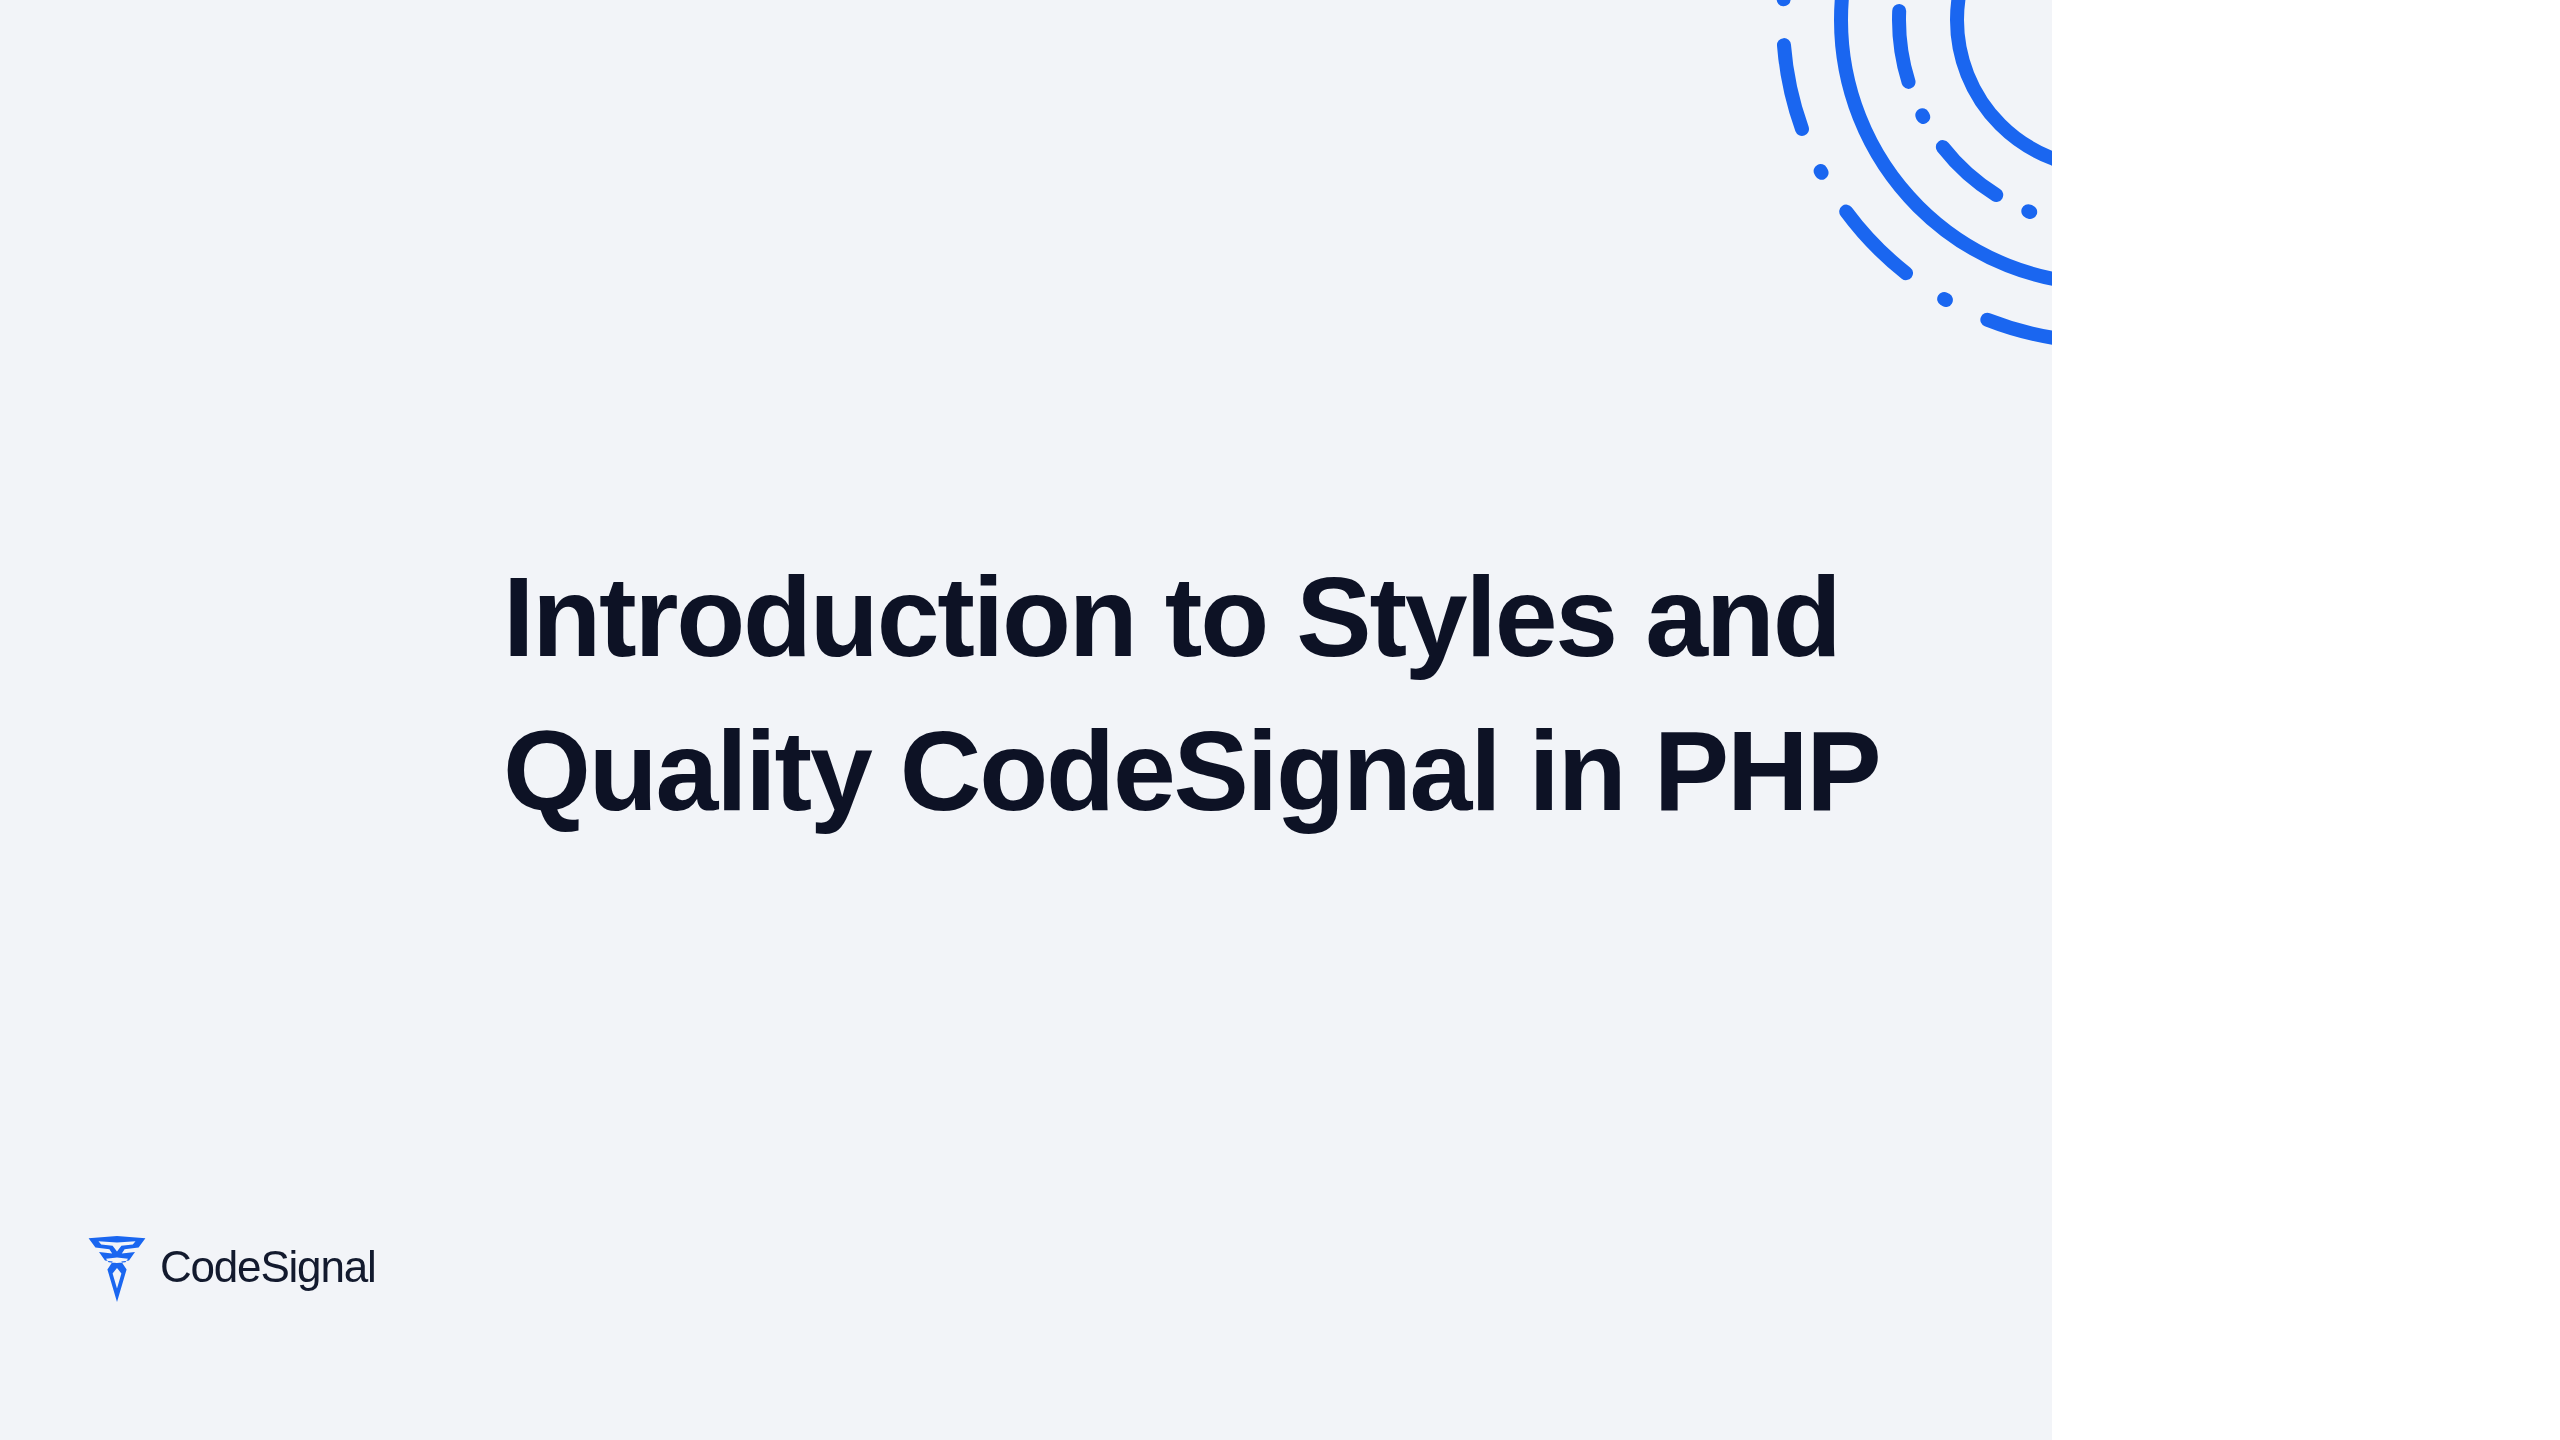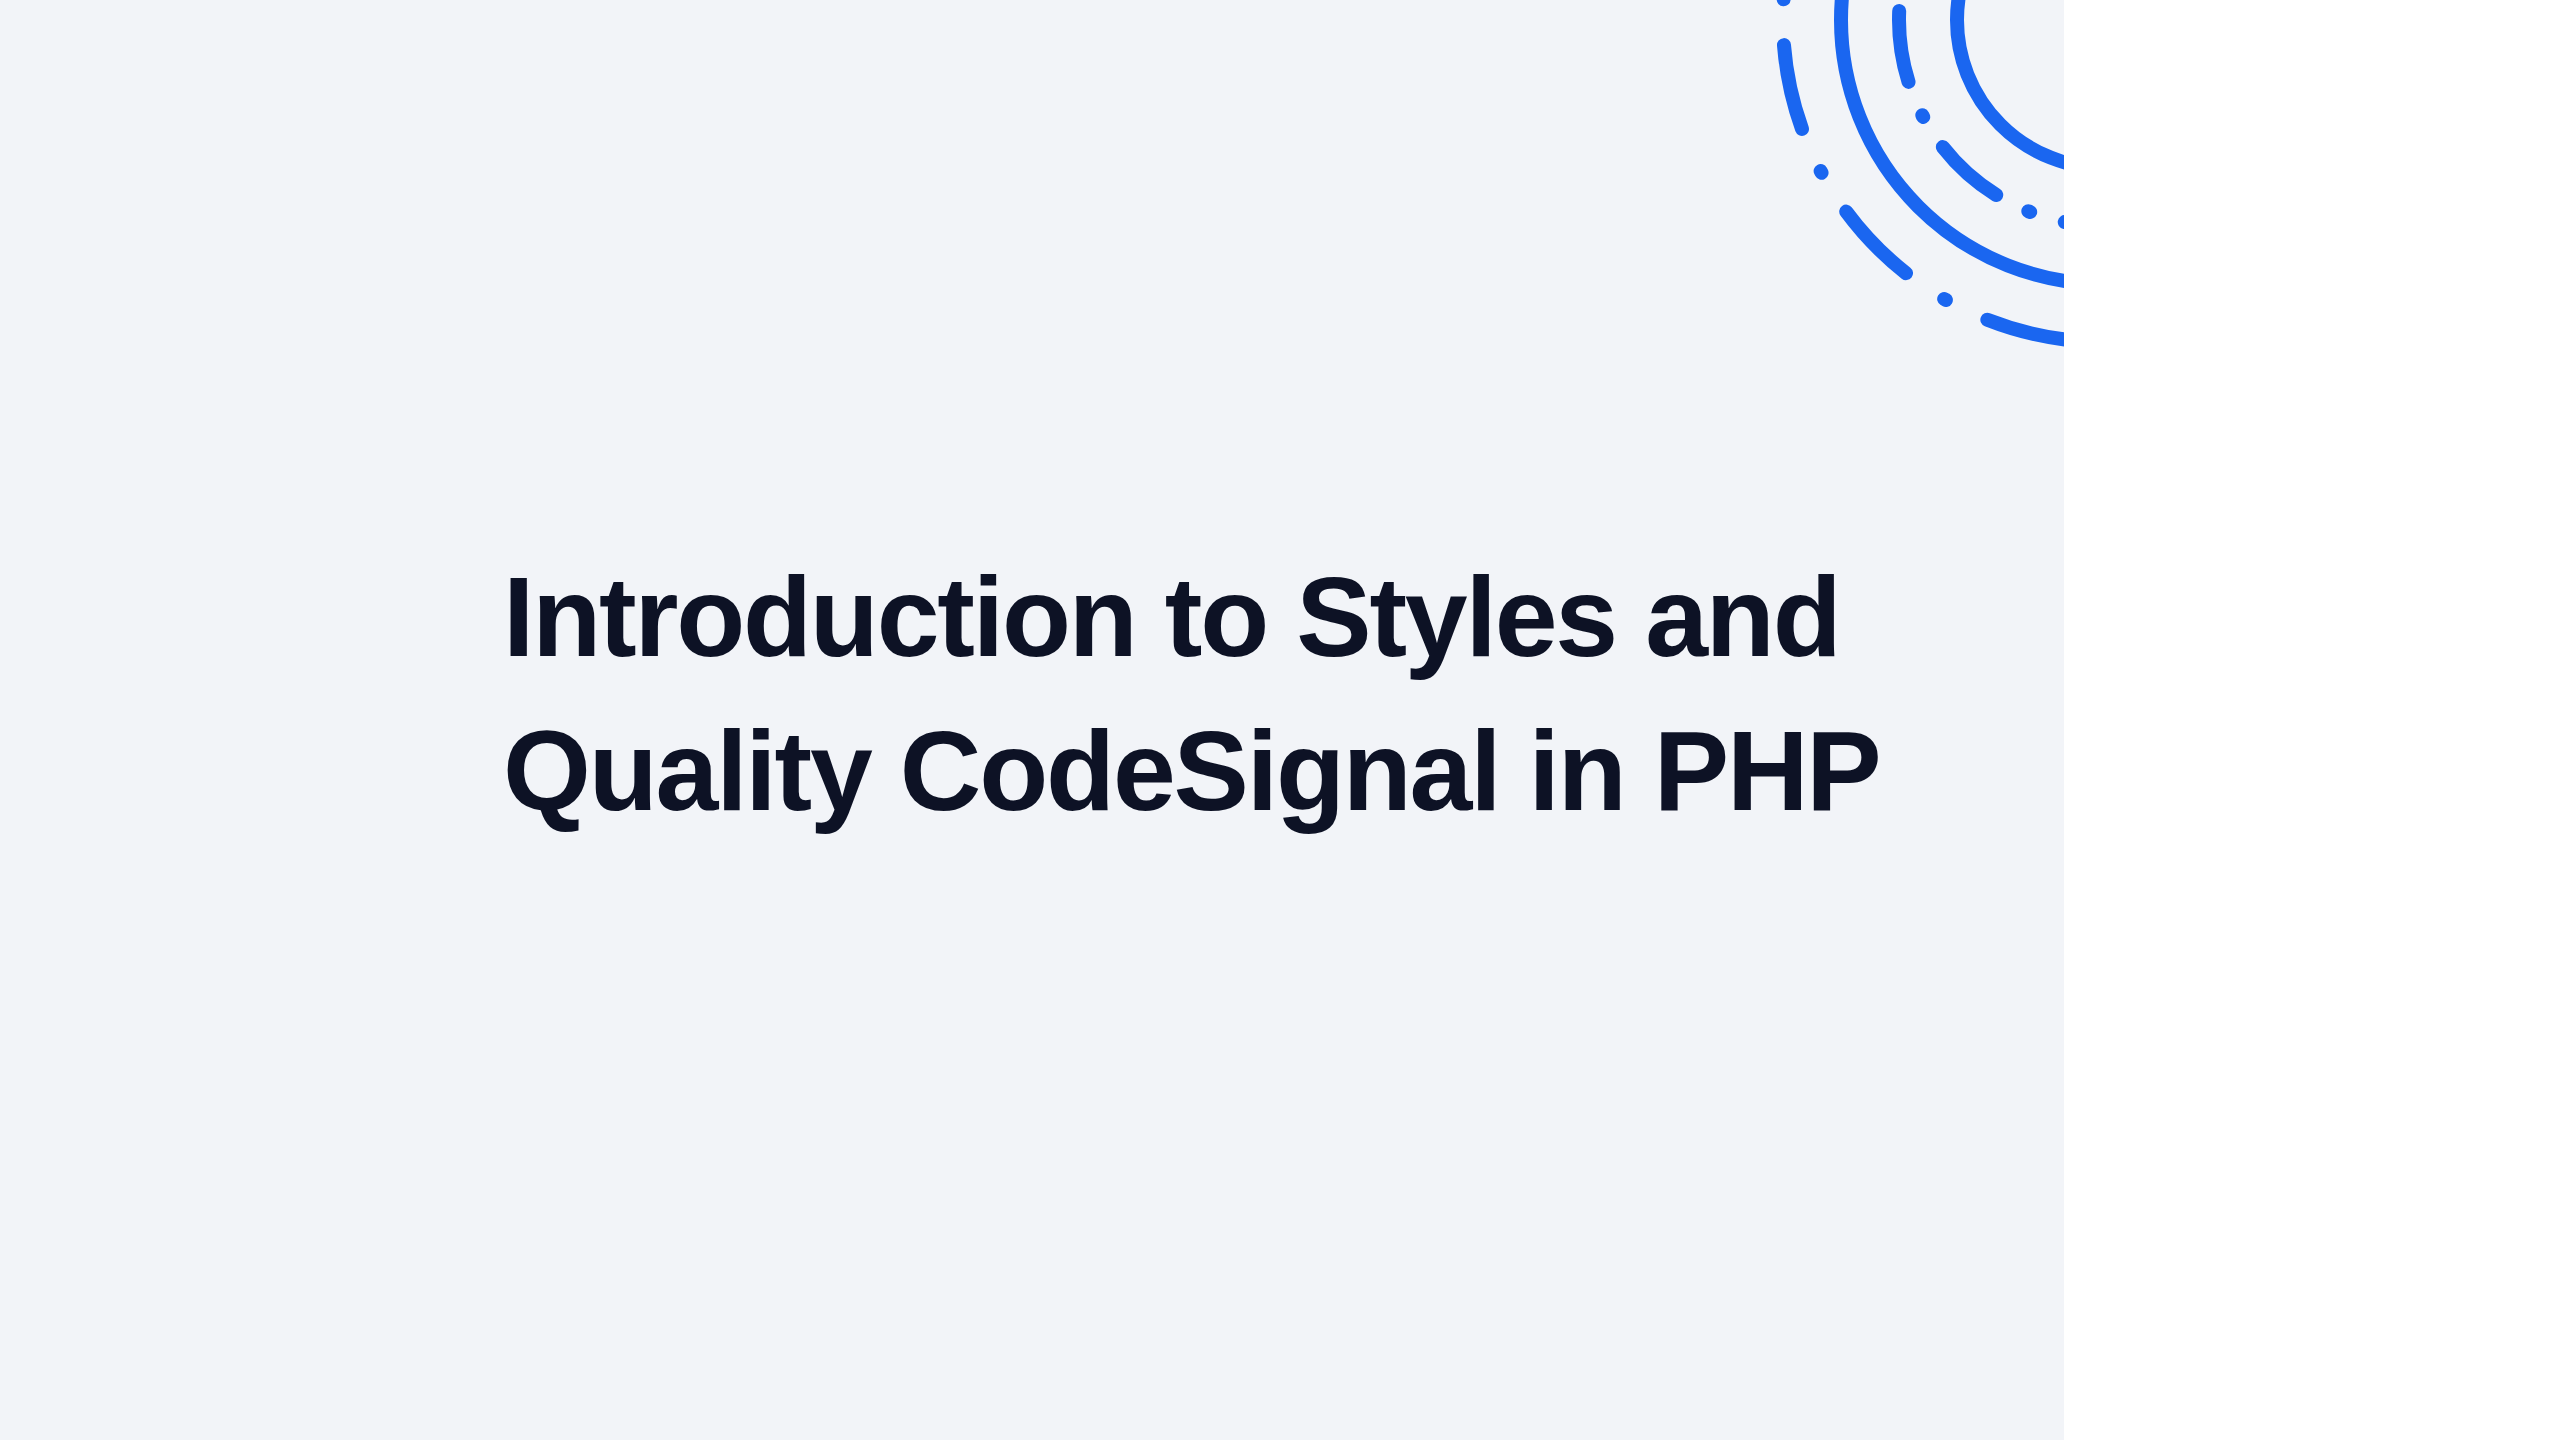--- a/index.html
+++ b/index.html
@@ -12,21 +12,20 @@
     overflow: hidden;
     font-family: "Liberation Sans", sans-serif;
   }
 
   #slide {
     position: relative;
     width: 2052px;
     height: 1440px;
     background: #F2F4F8;
     overflow: hidden;
-    padding-left: 12px;
   }
 
   
   #decor-rings {
     position: absolute;
     top: -340px;
     left: 1745px;
     width: 720px;
     height: 720px;
     pointer-events: none;
@@ -99,14 +98,61 @@
         <circle cx="360" cy="360" r="322" stroke-dasharray="86 46 2 46" stroke-width="14" stroke="#1A66F0"></circle>
       </g>
     </svg>
   </div>
 
   <div id="title-block">
     <div class="title-line" style="color: rgb(13, 18, 37);">Introduction to Styles and</div>
     <div class="title-line" style="color: rgb(13, 18, 37);">Quality CodeSignal in PHP</div>
   </div>
 
+  <div id="logo">
+    <svg id="logo-mark" viewBox="0 0 58 66" xmlns="http://www.w3.org/2000/svg" aria-hidden="true">
+      <path fill="#1A66F0" d="
+        M29 0
+        L57.4 2.2
+        L50.6 11.6
+        L36.6 13.2
+        L33.8 17.4
+        L47.0 16.0
+        L41.0 24.6
+        L33.3 25.6
+        L38.6 33.4
+        L29 66
+        L19.4 33.4
+        L24.7 25.6
+        L17.0 24.6
+        L11.0 16.0
+        L24.2 17.4
+        L21.4 13.2
+        L7.4 11.6
+        L0.6 2.2
+        Z
+        M29 6.6
+        L10.5 5.2
+        L13.2 8.6
+        L24.6 9.8
+        L29 15.6
+        L33.4 9.8
+        L44.8 8.6
+        L47.5 5.2
+        Z
+        M29 21.6
+        L18.0 22.8
+        L20.6 26.2
+        L29 27.0
+        L37.4 26.2
+        L40.0 22.8
+        Z
+        M29 32.0
+        L24.6 37.4
+        L29 52.6
+        L33.4 37.4
+        Z
+      "></path>
+    </svg>
+    <span id="logo-wordmark" style="color: rgb(19, 26, 46);">CodeSignal</span>
+  </div>
 
 </div>
 
 </body></html>

